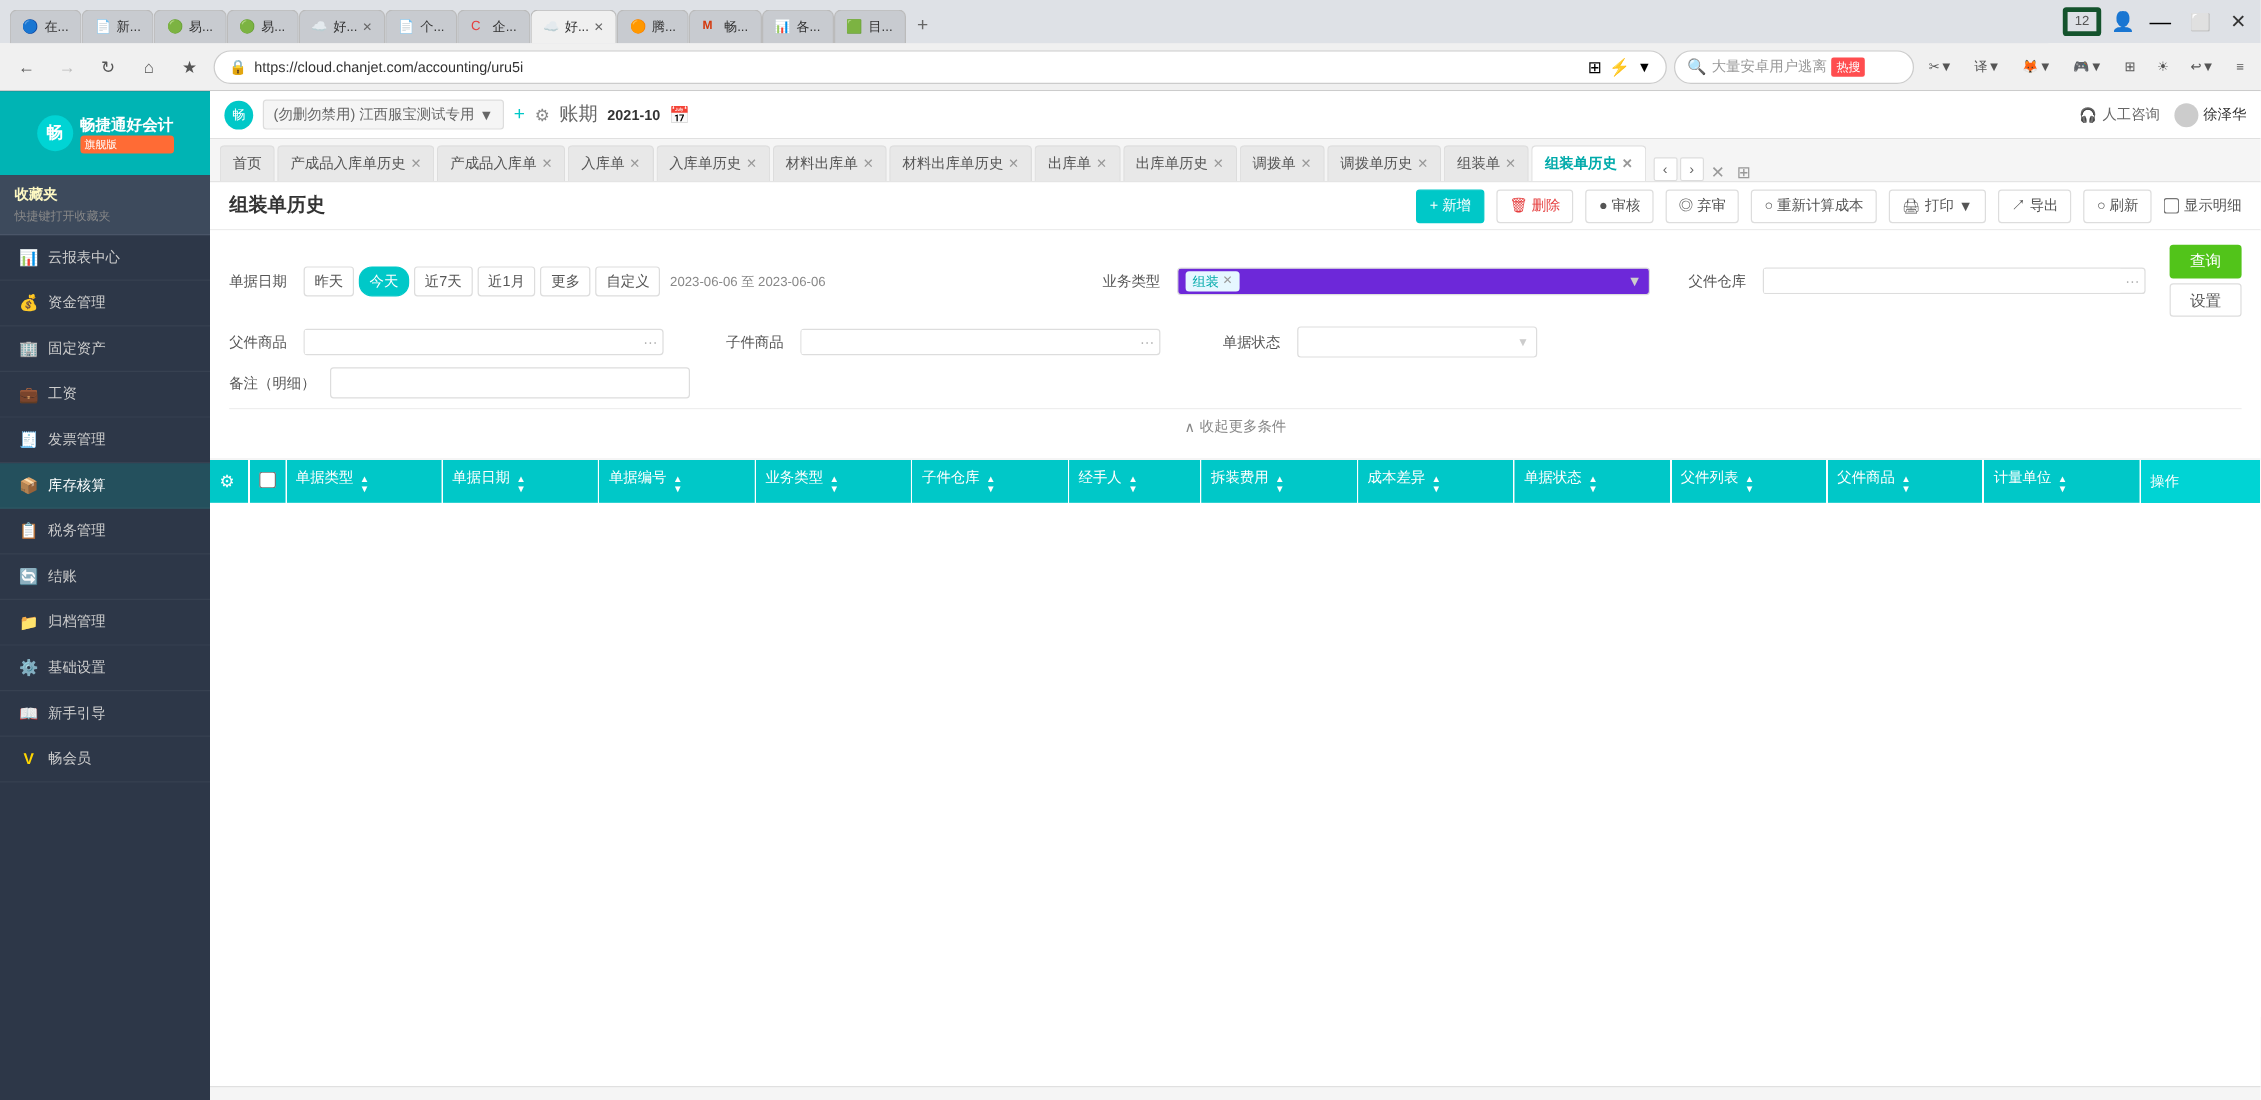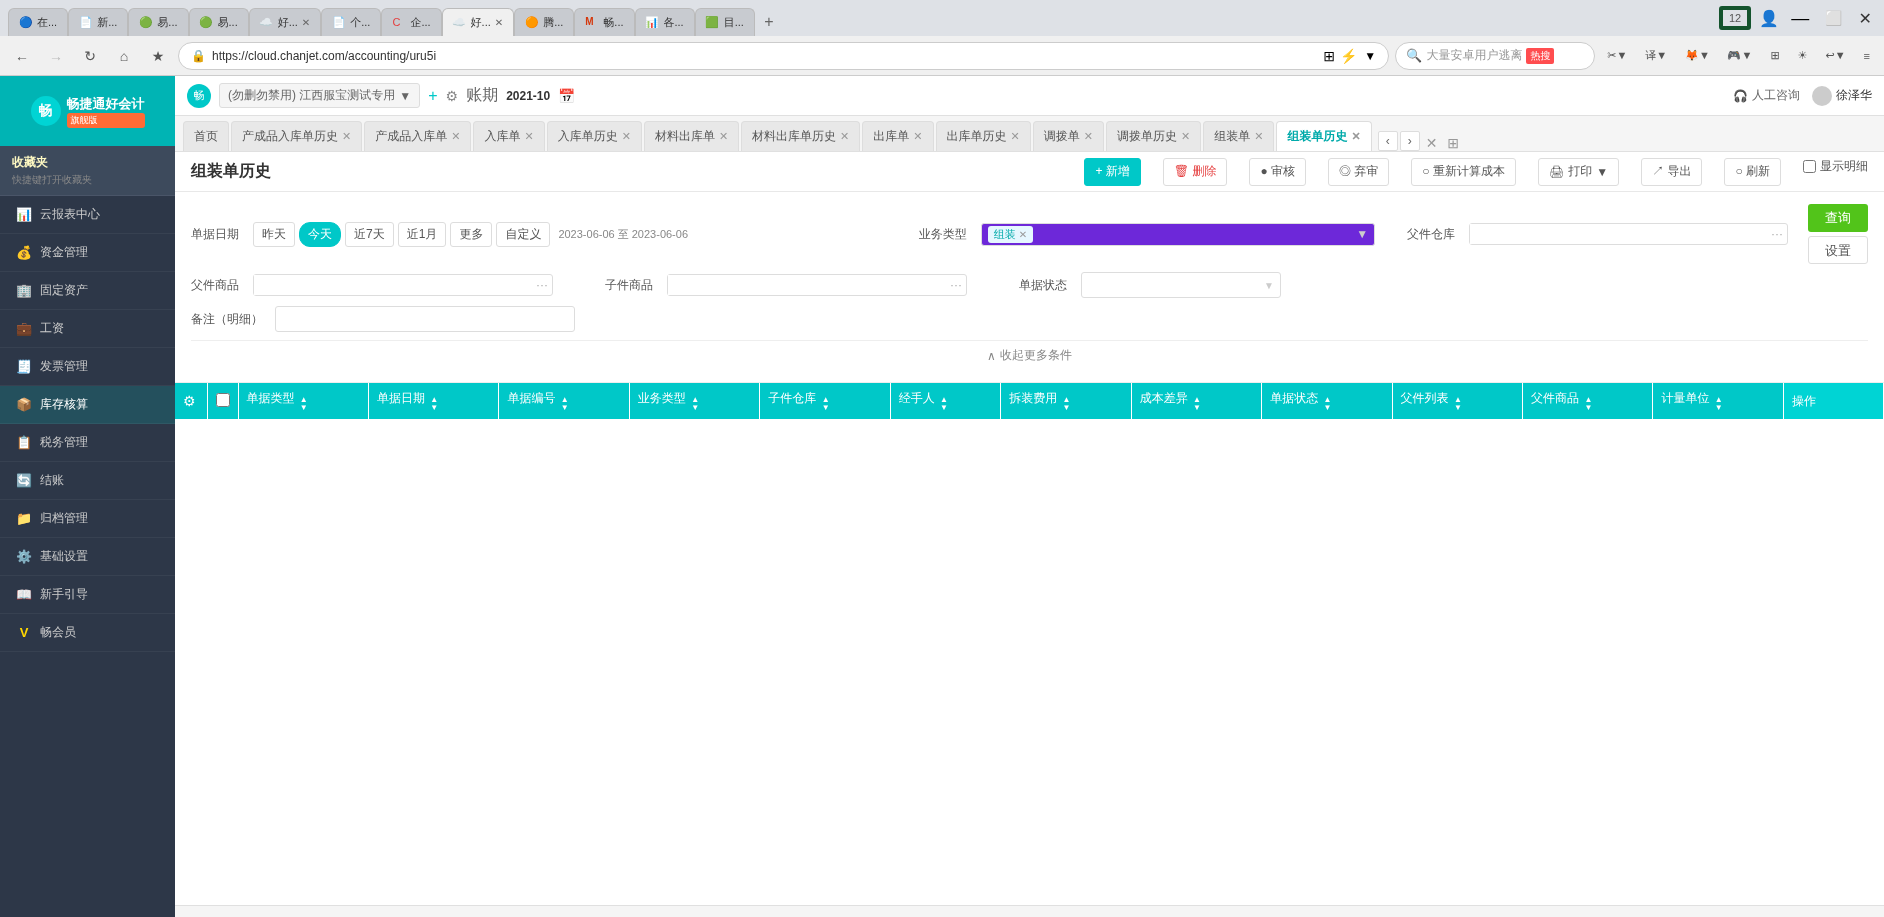--- a/index.html
+++ b/index.html
@@ -217,21 +217,21 @@
     .page-header {
       height: 40px;
       display: flex;
       align-items: center;
       padding: 0 16px;
       background: white;
       border-bottom: 1px solid #e8e8e8;
       gap: 8px;
     }
     .page-title { font-size: 16px; font-weight: bold; color: #333; flex: 1; }
-    .header-actions { display: flex; align-items: flex-start; gap: 22px; }
+    .header-actions { display: flex; align-items: center; gap: 10px; }
     .action-btn {
       height: 28px;
       padding: 0 10px;
       border: 1px solid #ddd;
       border-radius: 3px;
       background: white;
       cursor: pointer;
       font-size: 12px;
       color: #555;
       display: flex;

